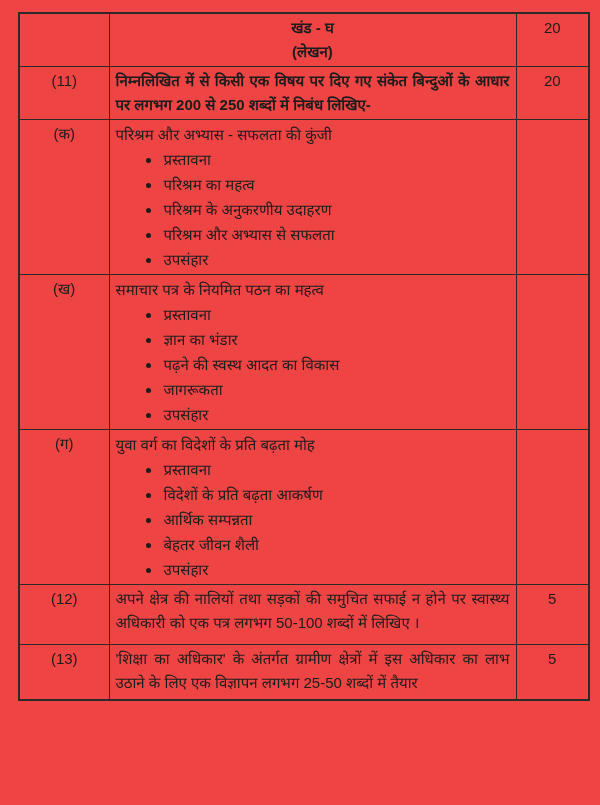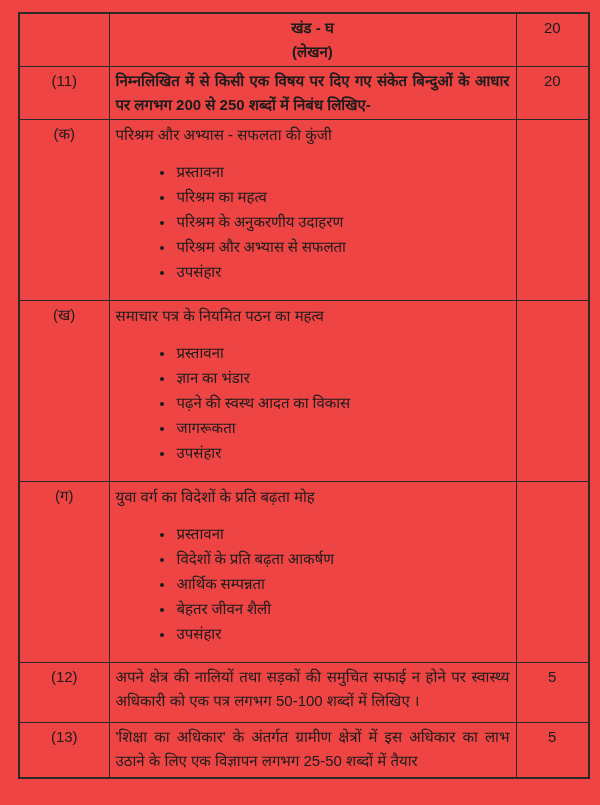--- a/index.html
+++ b/index.html
@@ -28,24 +28,23 @@
   col.c-num   { width: 90px; }
   col.c-text  { width: 407px; }
   col.c-marks { width: 73px; }
   td.num   { text-align: center; padding-top: 3px; }
   td.marks { text-align: center; padding-top: 3px; }
   td.body  { padding: 2px 10px; }
   .center  { text-align: center; }
   .bold    { font-weight: bold; }
   .just    { text-align: justify; margin-left: 8px; }
   ul.points {
-    margin: 13px;
+    margin: 0;
     padding-left: 46px;
     list-style-type: disc;
-    font-family: Liberation Serif, serif;
   }
   ul.points li { line-height: 25px; padding-left: 2px; }
   .topic-title { line-height: 25px; }
 </style>
 </head>
 <body>
 
 <div class="sheet">
   <table class="qp">
     <colgroup>

